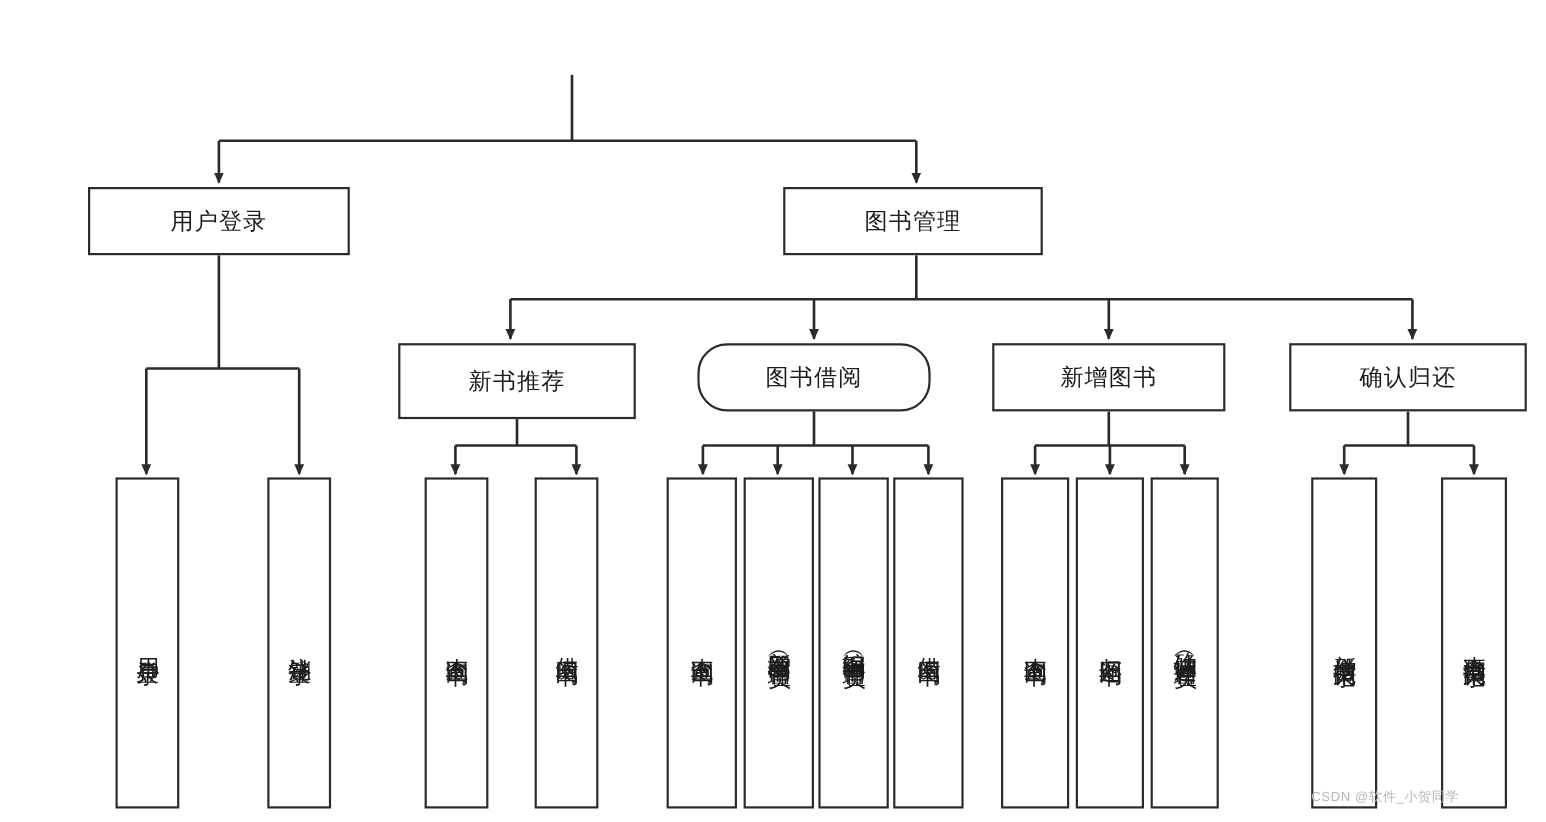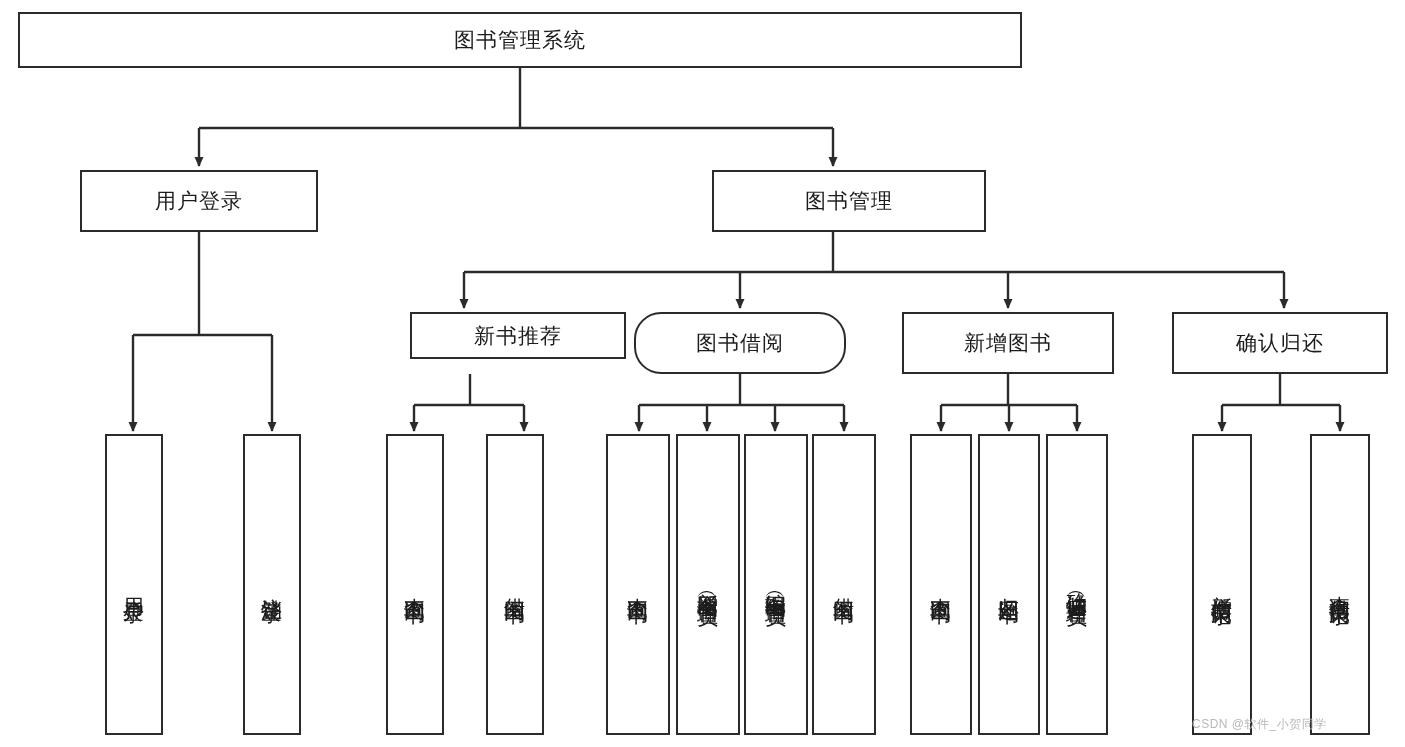--- a/index.html
+++ b/index.html
@@ -108,32 +108,29 @@
       <path d="M1009,405 L1009,431" marker-end="url(#arrow)"></path>
       <path d="M1077,405 L1077,431" marker-end="url(#arrow)"></path>
 
       <path d="M1280,374 L1280,405"></path>
       <path d="M1222,405 L1340,405"></path>
       <path d="M1222,405 L1222,431" marker-end="url(#arrow)"></path>
       <path d="M1340,405 L1340,431" marker-end="url(#arrow)"></path>
     </g>
   </svg>
 
-  <div class="node h" style="left:18px; top:12px; width:1004px; height:56px;">
-    <span>图书管理系统</span>
-  </div>
 
   <div class="node h" style="left:80px; top:170px; width:238px; height:62px;">
     <span>用户登录</span>
   </div>
-  <div class="node h" style="left:712px; top:170px; width:274px; height:62px;">
+  <div class="node h" style="left:712px; top:170px; width:236px; height:62px;">
     <span>图书管理</span>
   </div>
 
-  <div class="node h" style="left:362px; top:312px; width:216px; height:47px;margin-left:48px;">
+  <div class="node h" style="left:362px; top:312px; width:216px; height:69px;">
     <span>新书推荐</span>
   </div>
   <div class="node h" style="left:634px; top:312px; width:212px; height:62px;border-radius:27px;">
     <span>图书借阅</span>
   </div>
   <div class="node h" style="left:902px; top:312px; width:212px; height:62px;">
     <span>新增图书</span>
   </div>
   <div class="node h" style="left:1172px; top:312px; width:216px; height:62px;">
     <span>确认归还</span>

